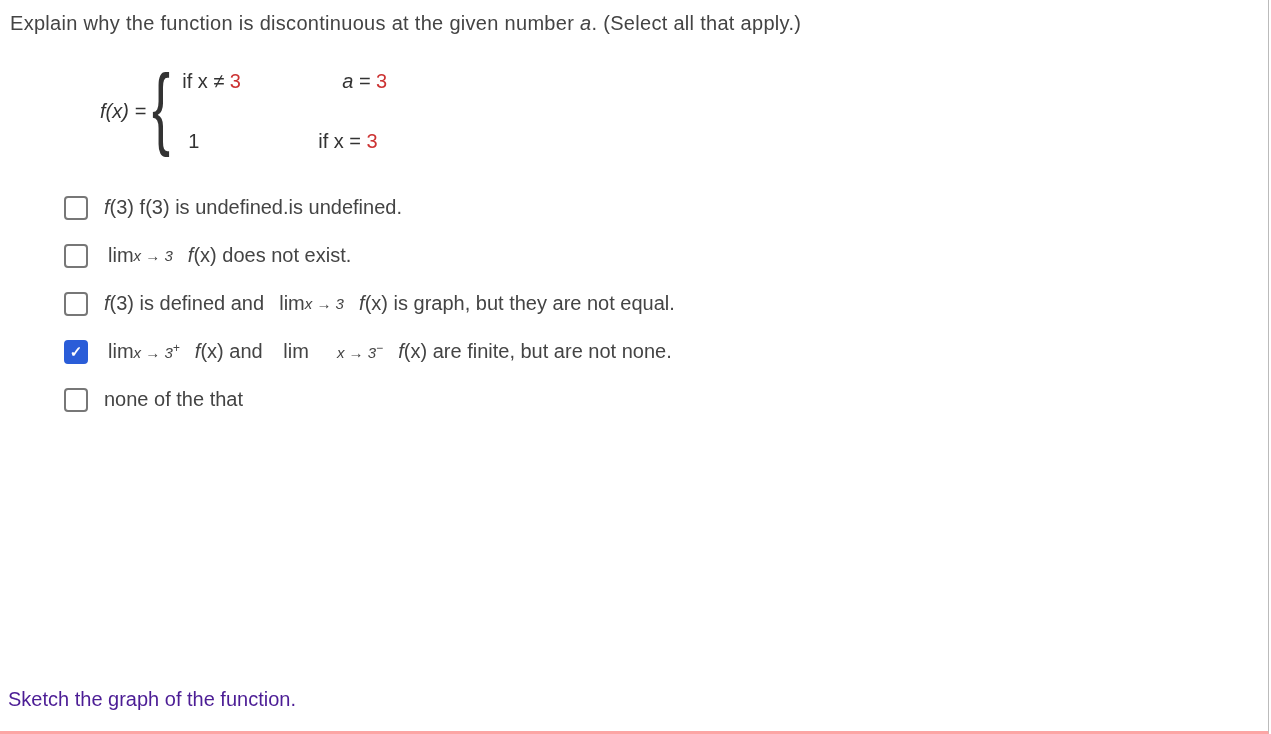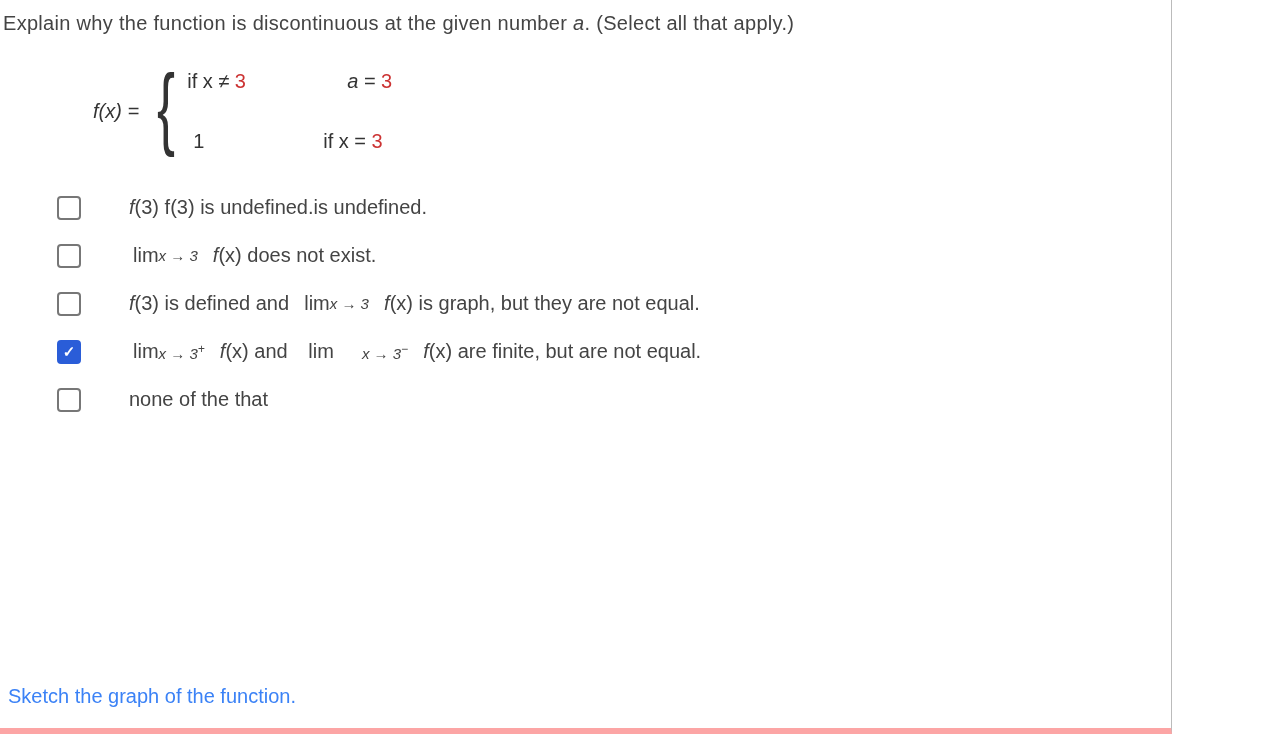--- a/index.html
+++ b/index.html
@@ -4,43 +4,43 @@
 <style>
   html, body {
     margin: 0;
     padding: 0;
     font-family: Verdana, Arial, sans-serif;
     font-size: 20px;
     color: #333;
     background: #fff;
   }
   .container {
-    padding: 12px 3px;
-    width: 1172px;
-    border-bottom: 6px solid #fca5a5;
+    padding: 12px 10px;
+    width: 1269px;
+    border-bottom: 3px solid #fca5a5;
     border-right: 1px solid #bbb;
     box-sizing: border-box;
     min-height: 734px;
     position: relative;
   }
   .prompt {
     font-size: 20px;
     color: #444;
     letter-spacing: 0.3px;
   }
   .prompt .ital { font-style: italic; }
 
   .eqwrap {
     display: flex;
     align-items: center;
     margin: 16px 0 24px 90px;
     font-size: 20px;
     font-style: italic;
   }
-  .eqwrap .left-lab { margin-right: 12px; }
+  .eqwrap .left-lab { }
 
   .brace {
     font-size: 90px;
     line-height: 80px;
     font-style: normal;
     margin-right: 6px;
     transform: scaleX(0.6);
     position: relative;
     top: -4px;
   }
@@ -71,25 +71,24 @@
   .red { color: #cc3333; font-style: normal; }
   .sup { font-size: 0.65em; vertical-align: super; font-style: normal; }
   .cond { width: 120px; }
   .a-eq { margin-left: 40px; }
 
   .options {
     margin: 20px 0 0 54px;
   }
   .opt {
     display: flex;
-    align-items: flex-end;
+    align-items: center;
     margin-bottom: 24px;
     font-size: 20px;
     color: #444;
-    gap: 32px;
   }
   .checkbox {
     width: 20px;
     height: 20px;
     border: 2px solid #777;
     border-radius: 4px;
     margin-right: 16px;
     flex-shrink: 0;
     background: #fff;
     display: flex;
@@ -117,21 +116,21 @@
     margin: 0 4px;
   }
   .limline .top { font-size: 20px; }
   .limline .bot { font-size: 15px; line-height: 1; }
 
   .second-prompt {
     position: absolute;
     bottom: 20px;
     left: 8px;
     font-size: 20px;
-    color: #3b82f6;
+    color: #4c1d95;
   }
 </style>
 </head>
 <body>
 
 <div class="container">
 
   <div class="prompt">
     <span>Explain why the function is discontinuous at the given number </span><span class="ital">a</span><span>. (Select all that apply.)</span>
   </div>
@@ -195,21 +194,21 @@
       <span>
         <span class="limline">
           <span class="top" style="font-style:normal;">lim</span>
           <span class="bot" style="font-style:italic;"><span style="font-style:italic;">x</span> → 3<span style="font-size:12px; vertical-align:super;">+</span></span>
         </span>
         <span style="font-style:italic;">&nbsp;f</span><span>(x) and&nbsp;&nbsp;</span>
         <span class="limline">
           <span class="top" style="font-style:normal;">lim</span>
           <span class="bot" style="font-style:italic;margin-left:28px;"><span style="font-style:italic;">x</span> → 3<span style="font-size:12px; vertical-align:super;">−</span></span>
         </span>
-        <span style="font-style:italic;">&nbsp;f</span><span>(x) are finite, but are not equal.</span>
+        <span style="font-style:italic;">&nbsp;f</span><span>(x) are finite, but are not none.</span>
         
       </span>
     </div>
 
     <div class="opt">
       <span class="checkbox"></span>
       <span>none of the that</span>
     </div>
 
   </div>

